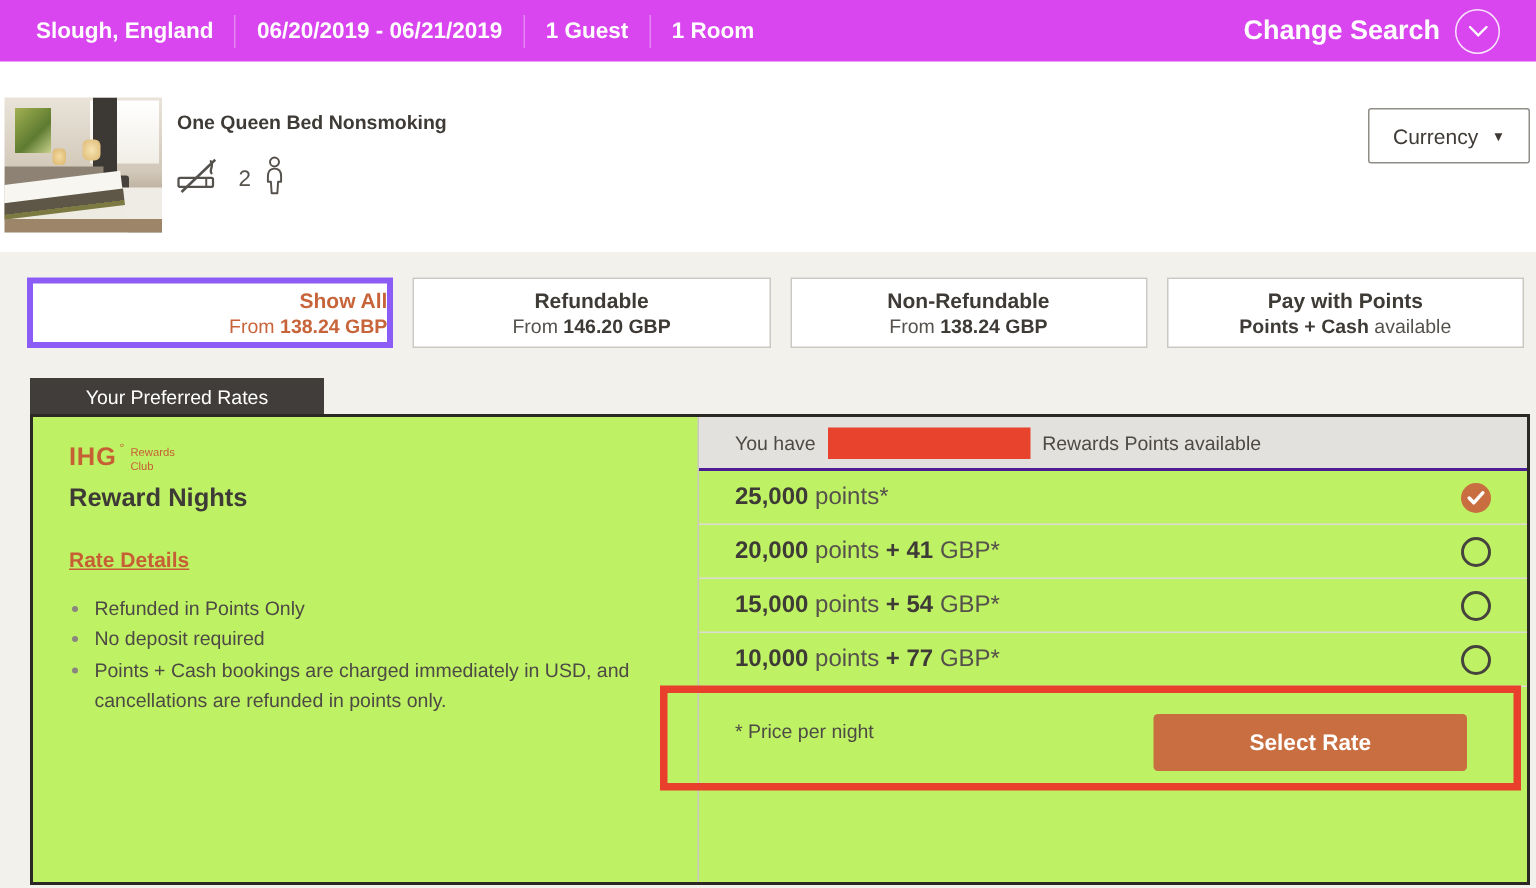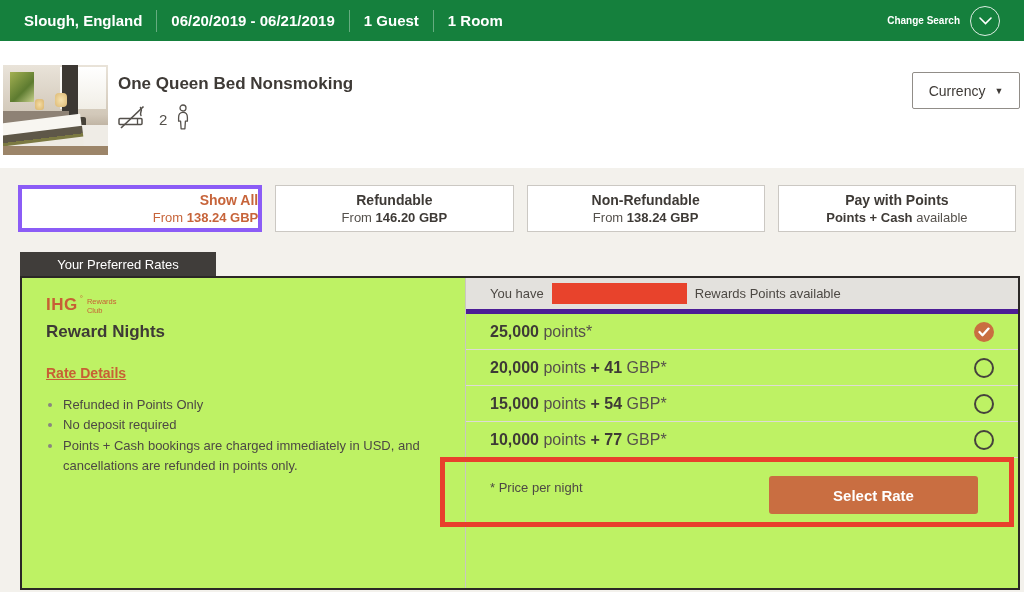--- a/index.html
+++ b/index.html
@@ -1,24 +1,24 @@
 <!DOCTYPE html>
 <html><head>
 <meta charset="utf-8">
 <style>
   * { margin:0; padding:0; box-sizing:border-box; }
   body { background:#fff; font-family:"Liberation Sans", sans-serif; }
   #app { position:relative; width:1024px; height:592px; background:#fff; overflow:hidden; }
 
   
-  .topbar { position:absolute; left:0; top:0; width:1024px; height:41px; background:#15803d;
+  .topbar { position:absolute; left:0; top:0; width:1024px; height:41px; background:#d946ef;
             display:flex; align-items:center; padding:0 24px; color:#fff; }
   .topbar-left { display:flex; align-items:center; gap:14px; font-size:15px; font-weight:bold; }
   .tb-sep { width:1px; height:22px; background:rgba(255,255,255,.35); }
-  .topbar-right { margin-left:auto; display:flex; align-items:center; gap:10px; font-size:10px; font-weight:bold; cursor:pointer; }
+  .topbar-right { margin-left:auto; display:flex; align-items:center; gap:10px; font-size:18px; font-weight:bold; cursor:pointer; }
   .chev-circle { width:30px; height:30px; border:1px solid rgba(255,255,255,.85); border-radius:50%;
                  display:flex; align-items:center; justify-content:center; }
 
   
   .room-section { position:absolute; left:0; top:57px; width:1024px; height:111px; background:#fff; }
   .photo { position:absolute; left:3px; top:8px; width:105px; height:90px; overflow:hidden;
            background:linear-gradient(180deg,#e9e3d9 0%,#d2c8b9 55%,#8d7d69 100%); }
   .ph-window { position:absolute; right:2px; top:2px; width:46px; height:42px; background:linear-gradient(180deg,#ffffff,#f1eee6); }
   .ph-curtain { position:absolute; right:30px; top:0; width:16px; height:64px; background:#3c3833; }
   .ph-art { position:absolute; left:7px; top:7px; width:24px; height:30px; background:linear-gradient(135deg,#a3b052,#5d7b30 60%,#c8d18c); }
@@ -26,21 +26,21 @@
   .ph-lamp2 { position:absolute; left:52px; top:28px; width:12px; height:14px; border-radius:4px; background:radial-gradient(#f7e3b0,#dcb873); }
   .ph-headboard { position:absolute; left:0; top:46px; width:66px; height:13px; background:#8e8275; }
   .ph-bed { position:absolute; left:-8px; top:54px; width:88px; height:42px; transform:rotate(-7deg);
             background:linear-gradient(180deg,#f8f6f1 0 34%, #eeebe3 34% 100%); }
   .ph-stripe { position:absolute; left:-8px; top:66px; width:88px; height:11px; transform:rotate(-7deg);
                background:linear-gradient(180deg,#5e5748 0 70%, #7c7a42 70% 100%); }
   .ph-desk { position:absolute; right:0; top:60px; width:28px; height:24px; background:#efece6; }
   .ph-chair { position:absolute; right:22px; top:52px; width:16px; height:16px; background:#474239; border-radius:2px; }
   .ph-floor { position:absolute; left:0; bottom:0; width:100%; height:9px; background:#9c8569; }
 
-  .room-title { position:absolute; left:118px; top:17px; font-size:17px; font-weight:bold; color:#3e3a36; }
+  .room-title { position:absolute; left:118px; top:17px; font-size:13px; font-weight:bold; color:#3e3a36; }
   .amenities { position:absolute; left:116px; top:46px; display:flex; align-items:center; gap:9px; color:#55514c; }
   .occ-num { font-size:15px; }
 
   .currency-btn { position:absolute; left:912px; top:15px; width:108px; height:37px; background:#fff;
                   border:1px solid #918d88; border-radius:2px; display:flex; align-items:center; justify-content:center;
                   gap:9px; font-size:14px; color:#3e3a36; cursor:pointer; }
   .caret { font-size:9px; color:#3e3a36; }
 
   
   .lower-bg { position:absolute; left:0; top:168px; width:1024px; height:424px; background:#f3f1ec; }
@@ -65,21 +65,21 @@
   .ihg-name { font-size:17px; font-weight:bold; letter-spacing:.5px; }
   .ihg-mark { font-size:8px; margin-top:-1px; }
   .ihg-stack { display:flex; flex-direction:column; font-size:7.5px; line-height:1.15; margin-top:2px; margin-left:2px; }
   .rn-title { font-size:17px; font-weight:bold; color:#3e3a36; margin-top:7px; }
   .rate-details { display:inline-block; margin-top:23px; font-size:14px; font-weight:bold; color:#c75f35;
                   text-decoration:underline; cursor:pointer; }
   .bullets { margin-top:13px; padding-left:17px; font-size:13px; line-height:1.55; color:#4d4944; }
   .bullets li::marker { color:#8a867f; }
 
   .panel-right { flex:1; display:flex; flex-direction:column; }
-  .points-header { height:36px; background:#e3e1dd; border-bottom:5px solid #4c1d95; display:flex;
+  .points-header { height:36px; background:#e3e1dd; border-bottom:2px solid #4c1d95; display:flex;
                    align-items:center; gap:8px; padding:0 24px; font-size:13px; color:#4d4944; }
   .redact { width:135px; height:21px; background:#e8432c; }
   .rate-row { height:36px; border-bottom:1px solid #dedbd6; display:flex; align-items:center;
               padding:0 24px; font-size:16px; cursor:pointer;text-align:right; }
   .rate-text { color:#55504b; }
   .rate-text b { color:#3e3a36; }
   .radio { margin-left:auto; width:20px; height:20px; border-radius:50%; border:2px solid #46423d; cursor:pointer; }
   .radio.checked { background:#c96e41; border:none; display:flex; align-items:center; justify-content:center; }
 
   .rates-footer { flex:1; position:relative; }

